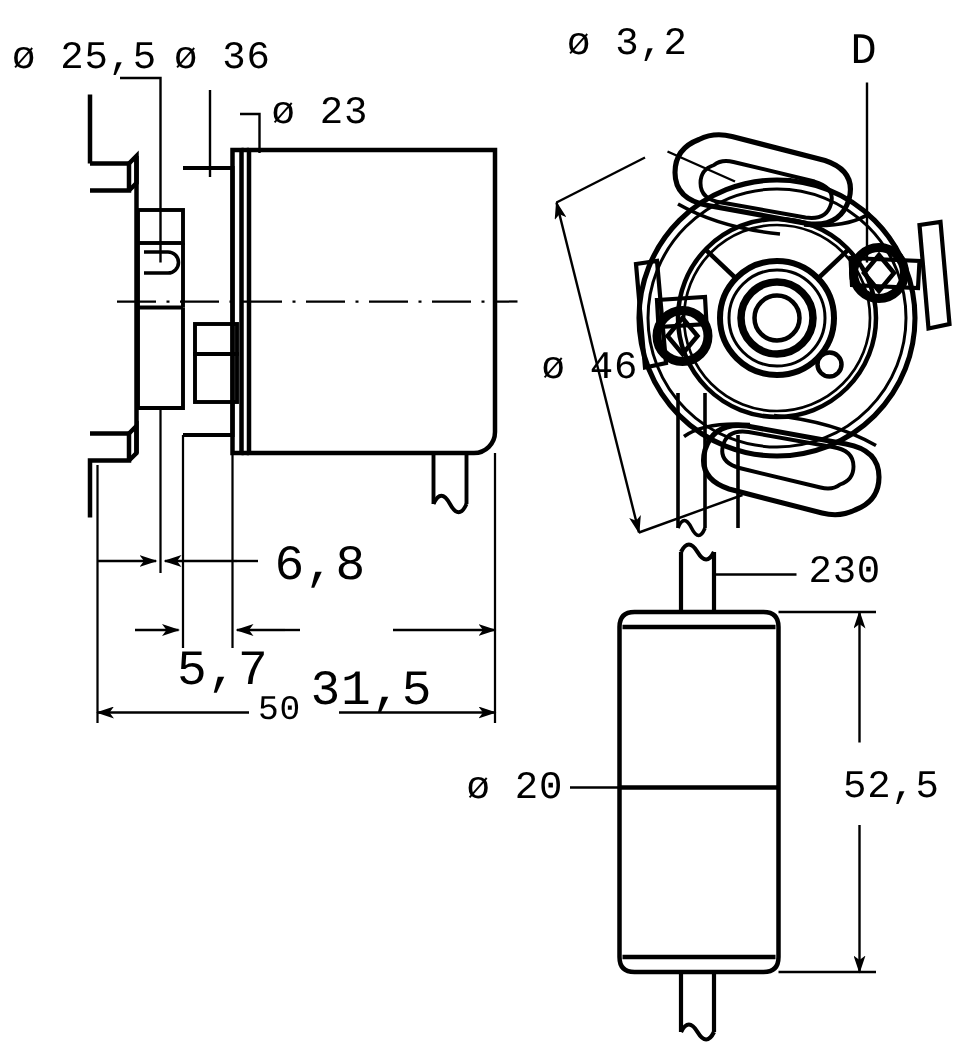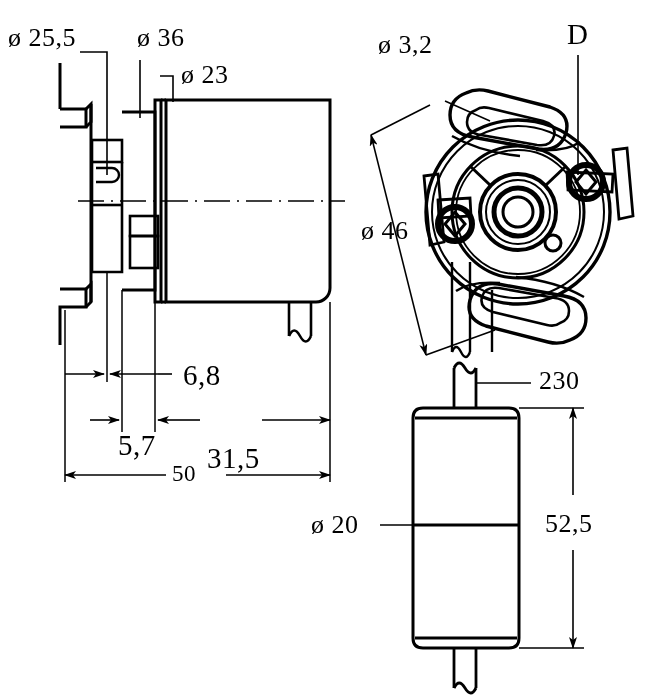--- a/index.html
+++ b/index.html
@@ -17,28 +17,28 @@
   }
   #drawing {
     position: absolute;
     left: 0;
     top: 0;
     width: 653px;
     height: 700px;
   }
   .dim-label {
     position: absolute;
-    font-family: Liberation Serif, serif;
+    font-family: Liberation Mono, monospace;
     font-size: 26px;
     color: #000000;
     white-space: nowrap;
     line-height: 1;
     letter-spacing: 0.5px;
   }
-  .dim-label.small { font-size: 29px; }
+  .dim-label.small { font-size: 33px; }
 </style>
 </head>
 <body>
 
 <div id="page">
 
   <svg id="drawing" viewBox="0 0 653 700">
     <defs>
       <marker id="arrIn" markerWidth="12" markerHeight="8" refX="11" refY="4" orient="auto" markerUnits="userSpaceOnUse">
         <path d="M0,0 L12,4 L0,8 L3,4 Z" fill="#000"></path>
@@ -260,37 +260,37 @@
         <path d="M519,408 L584,408"></path>
         <path d="M519,648 L584,648"></path>
         <path d="M573,408 L573,495" marker-start="url(#arrOut)"></path>
         <path d="M573,550 L573,648" marker-end="url(#arrIn)"></path>
       </g>
     </g>
   </svg>
 
   <div class="dim-label" style="left:8px; top:25px;">ø 25,5</div>
 
-  <div class="dim-label" style="left:137px; top:25px;">ø 36</div>
+  <div class="dim-label" style="left:116px; top:25px;">ø 36</div>
 
   <div class="dim-label" style="left:181px; top:62px;">ø 23</div>
 
-  <div class="dim-label" style="left:378px; top:32px;text-align:center;">ø 3,2</div>
+  <div class="dim-label" style="left:378px; top:16px;text-align:center;">ø 3,2</div>
 
   <div class="dim-label" style="left:567px; top:20px; font-size:29px;">D</div>
 
-  <div class="dim-label" style="left:361px; top:218px;">ø 46</div>
+  <div class="dim-label" style="left:361px; top:232px;">ø 46</div>
 
   <div class="dim-label small" style="left:183px; top:361px;">6,8</div>
 
   <div class="dim-label small" style="left:118px; top:431px;text-align:center;">5,7</div>
 
   <div class="dim-label small" style="left:207px; top:407px;margin-top:37px;">31,5</div>
 
   <div class="dim-label" style="left:172px; top:462px; font-size:23px;">50</div>
 
   <div class="dim-label" style="left:539px; top:368px;">230</div>
 
   <div class="dim-label" style="left:311px; top:512px;">ø 20</div>
 
-  <div class="dim-label" style="left:545px; top:511px;">52,5</div>
+  <div class="dim-label" style="left:562px; top:511px;">52,5</div>
 
 </div>
 
 </body></html>

